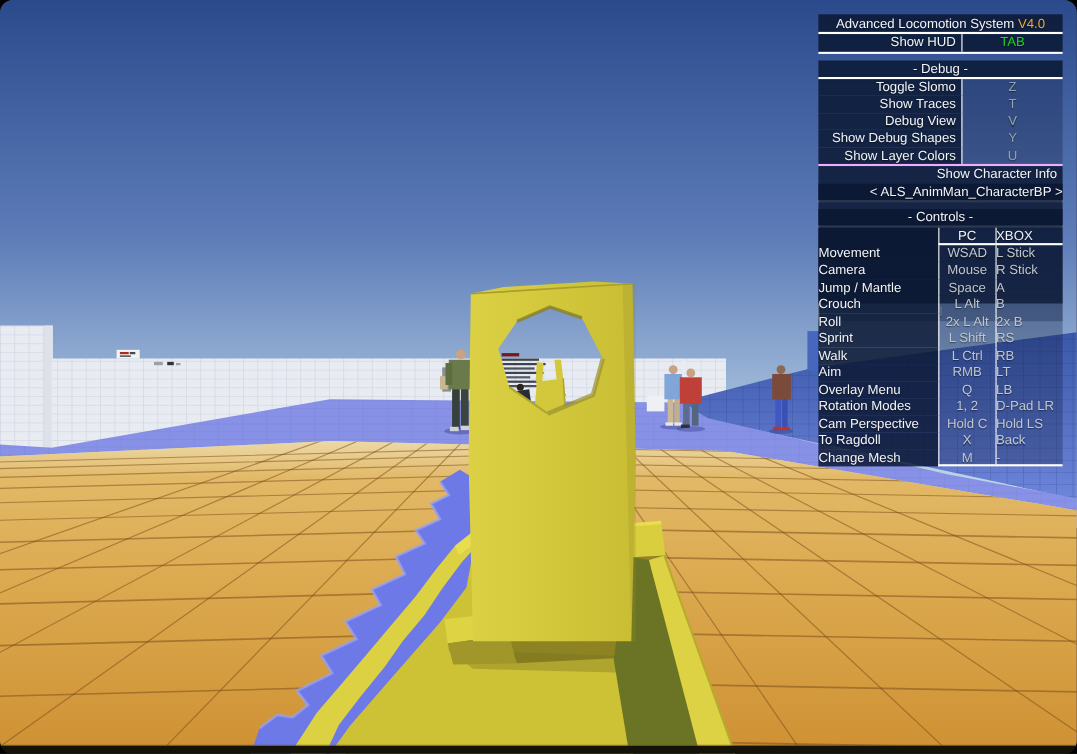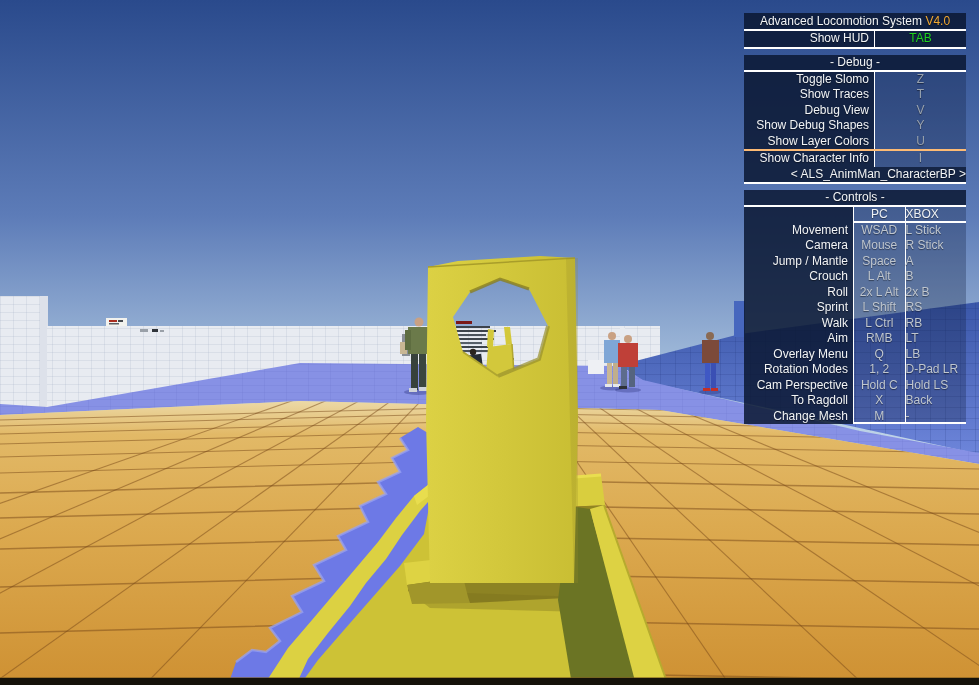--- a/index.html
+++ b/index.html
@@ -1,40 +1,40 @@
 <!DOCTYPE html>
 <html style="--version-accent: #f0a832; --key-accent: #1ed31e; --panel-bg: rgba(10,23,51,0.85); --text-primary: #f2f4f6; --text-muted: #97a1ae; --sky-top: #2a4a8c; --sky-horizon: #cfe0ee; --wall-white: #e8ebf1; --floor-blue: #8791e5; --wall-blue-top: #3a57a9; --wall-blue-bottom: #6d85da; --ground-gold: #dcaa50; --weapon-yellow: #d6cb3c; --weapon-olive: #6b7424; --gun-blue: #6d79e6; --bottom-bar: #15120a;"><head>
 <meta charset="utf-8">
 <style>
   html,body{margin:0;padding:0;background:#000;}
   #stage{position:relative;width:979px;height:685px;overflow:hidden;
-         font-family:"Liberation Sans",sans-serif;background:#404040;}
+         font-family:"Liberation Sans",sans-serif;background:#404040;border-radius:12px;}
   #scene{position:absolute;left:0;top:0;}
 
   
   .hud{position:absolute;left:744px;top:13px;width:222px;
        font-size:12px;color:var(--text-primary,#f2f4f6);
        text-shadow:0 1px 1px rgba(0,0,0,.45);}
   .panelbg{background:var(--panel-bg,rgba(10,23,51,.85));}
   .tint{background:rgba(13,28,60,.30);}
   .hud-title{height:16px;line-height:16px;text-align:center;border-bottom:2px solid #fff;}
   .ver{color:var(--version-accent,#f0a832);}
   .hud-row{display:flex;height:15.5px;line-height:15.5px;}
   .lbl{flex:0 0 125px;text-align:right;padding-right:5px;}
   .val{flex:1;text-align:center;border-left:1.5px solid #fff;}
   .muted{color:var(--text-muted,#97a1ae);}
   .green{color:var(--key-accent,#1ed31e);}
   .row-underline{border-bottom:2px solid #fff;}
-  .row-topline{border-top:2px solid #fdba74;}
+  .row-topline{border-top:2px solid #f0abfc;flex-direction:column;}
   .gap6{height:6px;}
   .sec-title{height:15px;line-height:15px;text-align:center;border-bottom:2px solid #fff;}
   .hud-center{height:15.5px;line-height:15.5px;text-align:right;}
   
   .ctl-row{display:flex;height:15.5px;line-height:15.5px;}
-  .c-lbl{flex:0 0 104px;text-align:right;padding-right:5px;}
+  .c-lbl{flex:0 0 104px;text-align:left;padding-right:5px;}
   .c-pc{flex:0 0 50.5px;text-align:center;border-left:1.5px solid #fff;}
   .c-xbox{flex:1;border-left:1.5px solid #fff;}
   .c-head{color:#eef1f4;}
   .c-val{color:#bfc6cf;}
   .hline-vals .c-pc,.hline-vals .c-xbox{border-bottom:2px solid #fff;}
 </style>
 </head>
 <body>
 
 <div id="stage">

